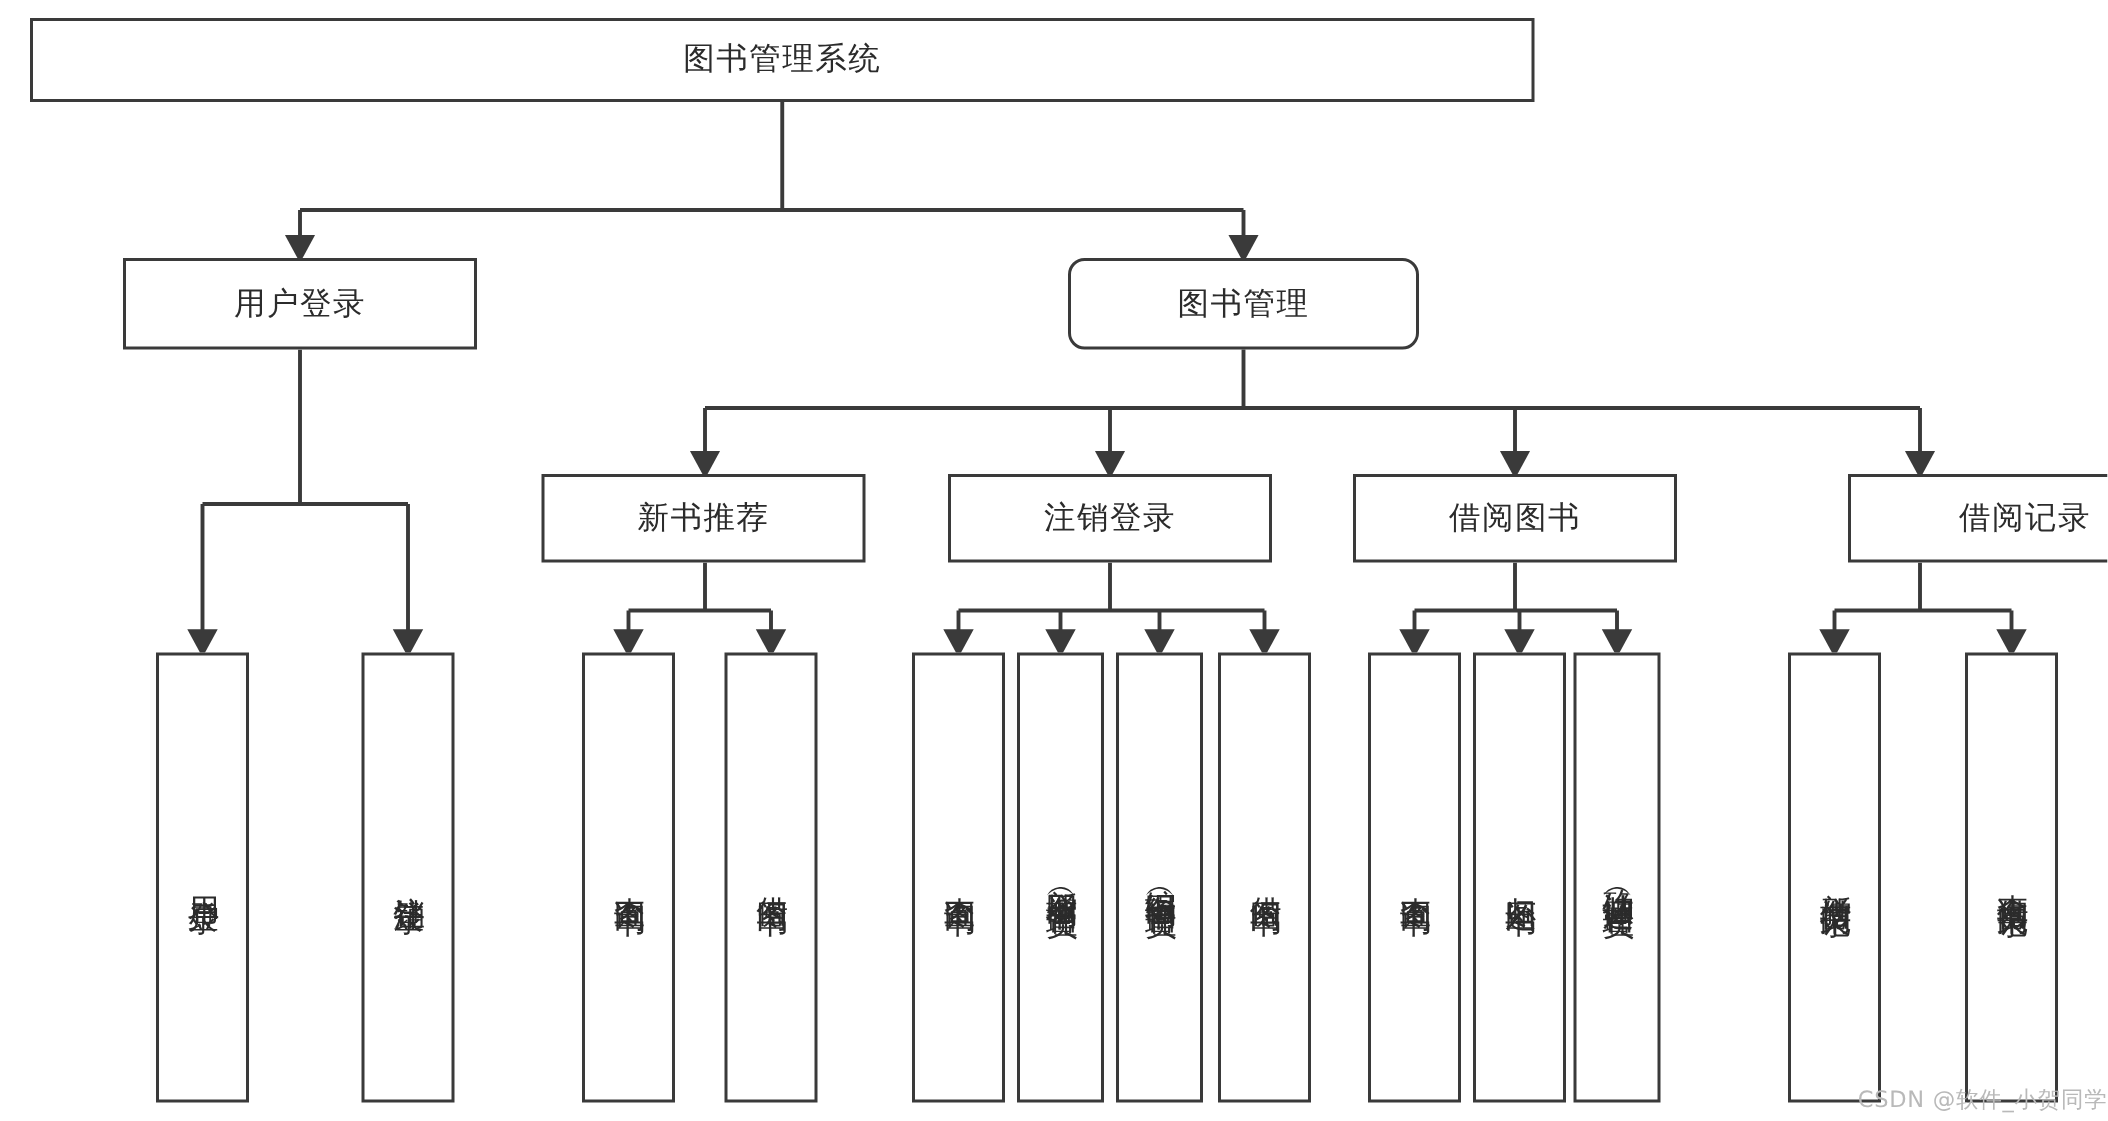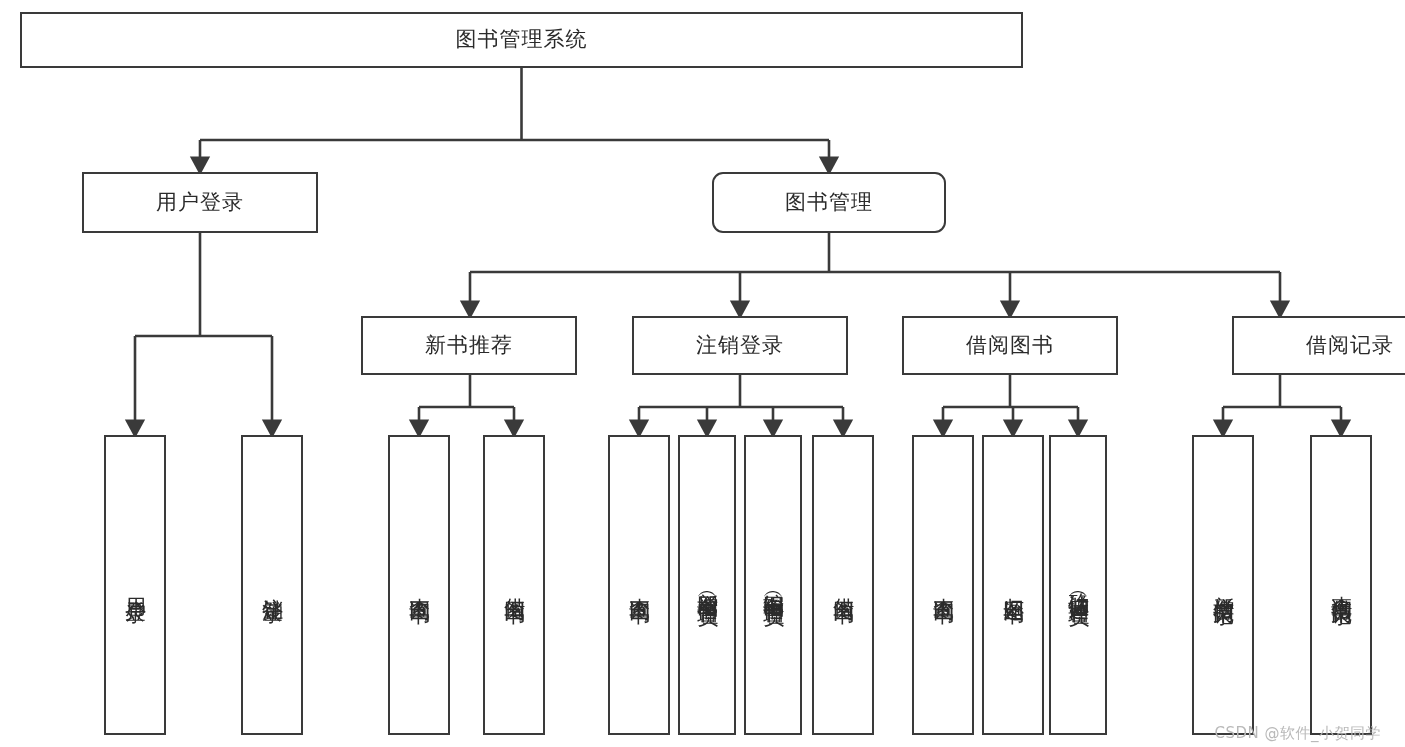--- a/index.html
+++ b/index.html
@@ -49,21 +49,21 @@
     padding: 4px 0;
   }
   .node-v > span {
     writing-mode: vertical-rl;
     text-orientation: upright;
     display: inline-block;
     white-space: nowrap;
   }
   .watermark {
     position: absolute;
-    right: 24px;
+    right: 0;
     bottom: 4px;
     font-size: 15px;
     color: #b9b9b9;
     letter-spacing: 0.5px;
     white-space: nowrap;
     z-index: 5;
   }
 </style>
 </head>
 <body>

